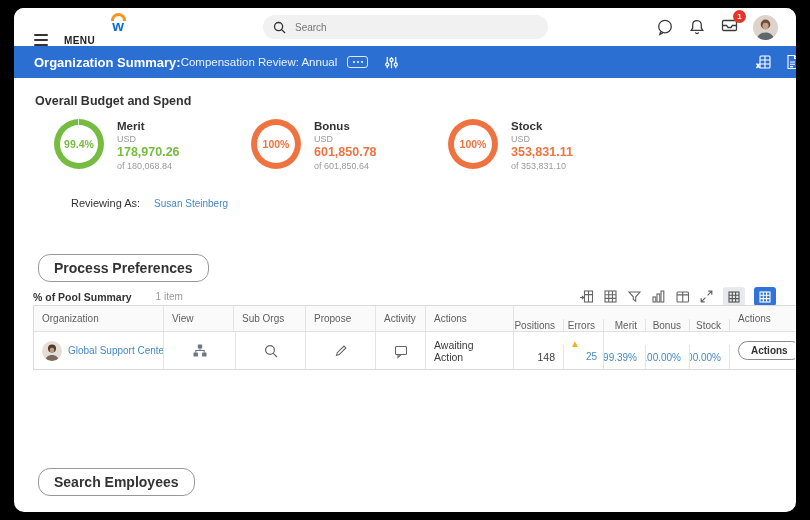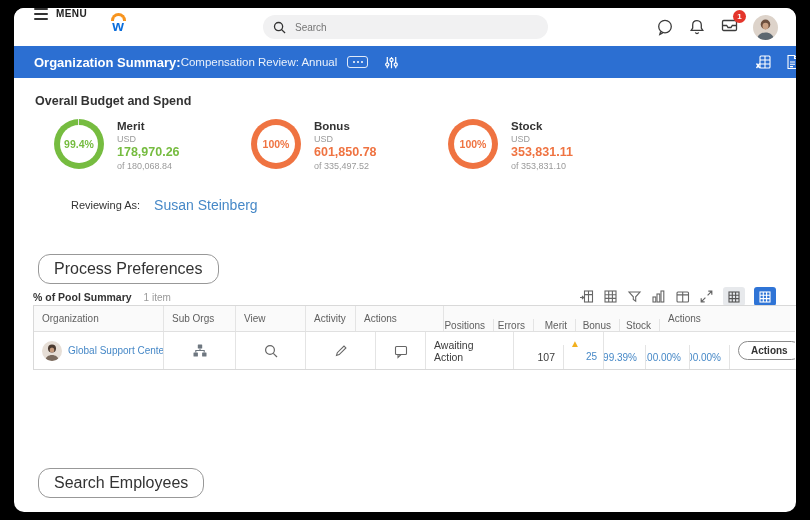--- a/index.html
+++ b/index.html
@@ -3,21 +3,21 @@
 <meta charset="utf-8">
 <style>
   * { margin:0; padding:0; box-sizing:border-box; }
   html,body { width:810px; height:520px; background:#000; overflow:hidden;
     font-family:"Liberation Sans", sans-serif; }
   .window { position:absolute; left:14px; top:8px; width:782px; height:504px;
     background:#fff; border-radius:10px; overflow:hidden; }
 
   
   .topbar { position:absolute; left:0; top:0; width:782px; height:38px; background:#fff; }
-  .menu-cluster { position:absolute; left:20px; top:0; height:38px; display:flex; align-items:flex-start; gap:8px; cursor:pointer; }
+  .menu-cluster { position:absolute; left:20px; top:0; height:38px; display:flex; align-items:flex-end; gap:16px; cursor:pointer; }
   .hamburger { display:flex; flex-direction:column; gap:3px; }
   .hamburger span { width:14px; height:2px; background:#333; border-radius:1px; }
   .menu-label { font-size:10px; font-weight:bold; color:#222; letter-spacing:0.4px; }
   .logo { position:absolute; left:90px; top:5px; width:28px; display:flex; flex-direction:column; align-items:center; }
   .logo-arc { width:15px; height:8px; border:3px solid #f7941e; border-bottom:none; border-radius:8px 8px 0 0; }
   .logo-w { font-size:15px; font-weight:bold; color:#0b6ddb; line-height:12px; margin-top:-1px; }
   .search-pill { position:absolute; left:249px; top:7px; width:285px; height:24px; background:#f1f1f2;
     border-radius:12px; display:flex; align-items:center; padding:0 10px; gap:9px; }
   .search-pill input { border:none; background:transparent; outline:none; font-size:10px; color:#444; width:220px;
     font-family:"Liberation Sans", sans-serif; }
@@ -47,29 +47,29 @@
     font-size:10.5px; font-weight:bold; z-index:1; }
   .pool-info { margin-left:13px; padding-top:1px; }
   .pool-name { font-size:11.5px; font-weight:bold; color:#333; }
   .pool-usd { font-size:9px; color:#9a9a9a; margin-top:2px; }
   .pool-amount { font-size:12.5px; font-weight:bold; margin-top:1px; }
   .pool-of { font-size:9px; color:#9a9a9a; margin-top:2px; }
 
   .reviewing { position:absolute; left:21px; top:189px; display:flex; align-items:center;margin-left:36px; }
   .reviewing-label { font-size:11px; color:#333; }
   .link { color:#4688c7; cursor:pointer; text-decoration:none; }
-  .reviewing-name { font-size:14px; margin-left:14px; }
+  .reviewing-name { font-size:10px; margin-left:14px; }
 
   .pill-btn { border:1px solid #989898; background:#fff; border-radius:12px; padding:5px 15px;
-    font-size:16px; font-weight:normal; color:#333; cursor:pointer; font-family:"Liberation Sans", sans-serif; }
+    font-size:14px; font-weight:bold; color:#333; cursor:pointer; font-family:"Liberation Sans", sans-serif; }
   .btn-process { position:absolute; left:24px; top:246px; }
   .btn-search-emp { position:absolute; left:24px; top:460px; }
 
   
-  .table-title-row { position:absolute; left:19px; top:283px; display:flex; align-items:center; gap:12px; }
+  .table-title-row { position:absolute; left:19px; top:283px; display:flex; align-items:flex-start; gap:24px; }
   .table-title { font-size:10.5px; font-weight:bold; color:#333; }
   .table-count { font-size:10px; color:#999; }
   .grid-toolbar { position:absolute; right:20px; top:279px; display:flex; align-items:center; gap:9px; }
   .grid-toolbar svg { cursor:pointer; }
   .toggle-btn { width:22px; height:19px; border-radius:3px; display:flex; align-items:center; justify-content:center; cursor:pointer; }
   .toggle-inactive { background:#e7e9ec; }
   .toggle-active { background:#2f74d6; }
 
   .pool-table { position:absolute; left:19px; top:297px; width:810px; border:1px solid #d9d9d9; overflow:hidden; background:#fff; }
   .trow { display:flex; width:761px; }
@@ -188,21 +188,21 @@
       </div>
     </div>
     <div class="pool">
       <div class="donut" style="background: conic-gradient(rgb(239, 115, 65) 0deg, rgb(239, 115, 65) 100%, rgb(232, 232, 232) 100%, rgb(232, 232, 232) 100%);">
         <span class="donut-pct" style="color: rgb(239, 115, 65);">100%</span>
       </div>
       <div class="pool-info">
         <div class="pool-name">Bonus</div>
         <div class="pool-usd">USD</div>
         <div class="pool-amount" style="color: rgb(239, 115, 65);">601,850.78</div>
-        <div class="pool-of">of 335,497.52</div>
+        <div class="pool-of">of 601,850.64</div>
       </div>
     </div>
     <div class="pool">
       <div class="donut" style="background: conic-gradient(rgb(239, 115, 65) 0deg, rgb(239, 115, 65) 100%, rgb(232, 232, 232) 100%, rgb(232, 232, 232) 100%);">
         <span class="donut-pct" style="color: rgb(239, 115, 65);">100%</span>
       </div>
       <div class="pool-info">
         <div class="pool-name">Stock</div>
         <div class="pool-usd">USD</div>
         <div class="pool-amount" style="color: rgb(239, 115, 65);">353,831.11</div>
@@ -259,22 +259,23 @@
       <svg width="12" height="12" viewBox="0 0 12 12" fill="none" stroke="#fff" stroke-width="1.1">
         <rect x="1" y="1" width="10" height="10"></rect>
           <path d="M1 4.3h10M1 7.6h10M4.3 1v10M7.6 1v10"></path>
       </svg>
     </span>
   </div>
 
   <div class="pool-table">
     <div class="trow thead">
       <div class="cell hcell c-org">Organization</div>
+      <div class="cell hcell c-view">View</div>
       <div class="cell hcell c-sub">Sub Orgs</div>
-      <div class="cell hcell c-view">View</div>
+      <div class="cell hcell c-prop">Propose</div>
       <div class="cell hcell c-act">Activity</div>
       <div class="cell hcell c-status">Actions</div>
       <div class="cell hcell c-pos num">Positions</div>
       <div class="cell hcell c-err num">Errors</div>
       <div class="cell hcell c-merit num">Merit</div>
       <div class="cell hcell c-bonus num">Bonus</div>
       <div class="cell hcell c-stock num">Stock</div>
       <div class="cell hcell c-actions">Actions</div>
     </div>
     <div class="trow tbody">
@@ -308,21 +309,21 @@
           <path d="M2.5 11.5l.8-2.8L10 2l1.9 1.9-6.7 6.7-2.7.9z"></path>
         </svg>
       </div>
       <div class="cell c-act ctr">
         <svg width="16" height="16" viewBox="0 0 16 16" fill="none" stroke="#666" stroke-width="1.1">
           <rect x="2.5" y="3.5" width="11" height="8" rx="1"></rect>
           <path d="M5 11.5v3l3-3"></path>
         </svg>
       </div>
       <div class="cell bcell c-status">Awaiting Action</div>
-      <div class="cell bcell c-pos num">107</div>
+      <div class="cell bcell c-pos num">148</div>
       <div class="cell c-err err-cell">
         <span class="err-tri">▲</span>
         <a class="link err-count">25</a>
       </div>
       <div class="cell c-merit num">
         <a class="link pct-link">99.39%</a>
       </div>
       <div class="cell c-bonus num">
         <a class="link pct-link">100.00%</a>
       </div>

